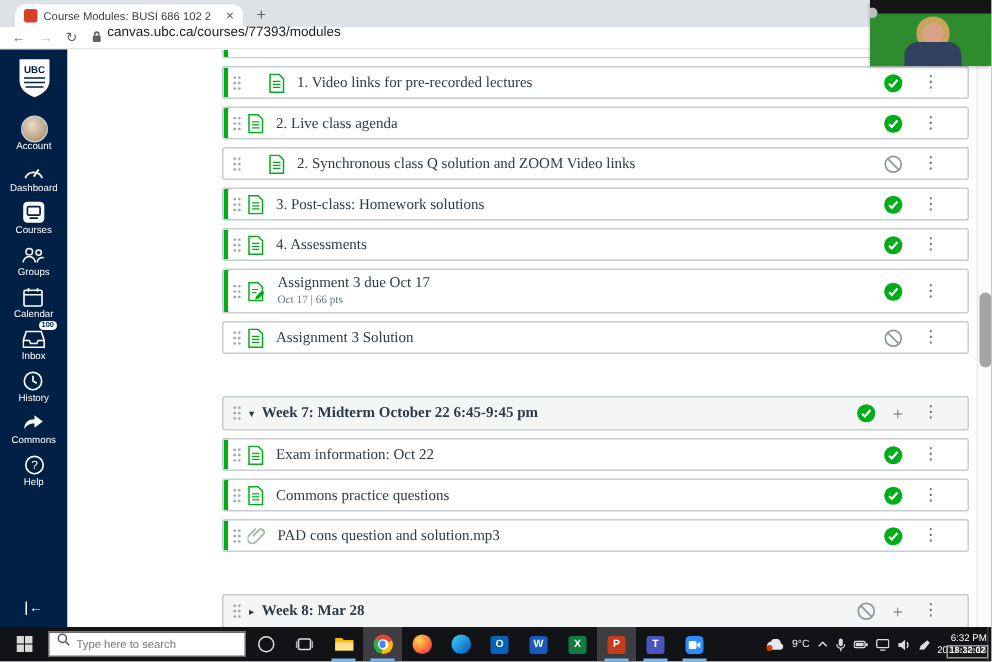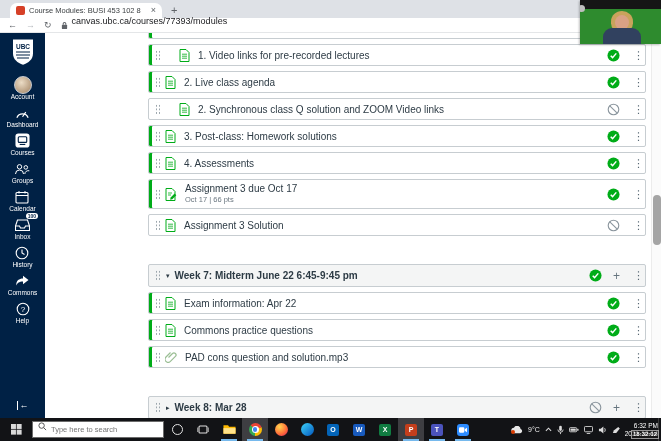--- a/index.html
+++ b/index.html
@@ -28,21 +28,21 @@
   .sb-item .lbl{font-size:6.5px;color:#fff;margin-top:1px;}
   .avatar{width:18px;height:18px;border-radius:50%;background:radial-gradient(circle at 40% 35%,#EBDCC6,#B3987A 75%);border:1px solid #C9CDD3;}
   .badge{position:absolute;top:-4px;right:-8px;background:#fff;color:var(--navy);font-size:5px;font-weight:bold;border-radius:4px;padding:0 2px;line-height:6px;}
   .sb-logo{margin-bottom:7px;}
   .sb-collapse{margin-top:auto;margin-bottom:8px;color:#fff;font-size:9px;border-left:1px solid #fff;padding-left:2px;line-height:1;cursor:pointer;}
 
   .content{flex:1;position:relative;background:#fff;overflow:hidden;}
   .modules{position:absolute;left:103px;top:0;width:498px;}
   .row-sliver{height:6px;margin-bottom:5px;border:1px solid var(--border);border-top:none;border-radius:0 0 2px 2px;box-shadow:inset 3px 0 0 0 var(--green);background:#fff;}
   .module + .module{margin-top:28px;}
-  .mrow{display:flex;align-items:center;border:1px solid var(--border);border-radius:2px;background:#fff;margin-bottom:5px;padding:0 1px 0 6px;}
+  .mrow{display:flex;align-items:center;border:1px solid var(--border);border-radius:2px;background:#fff;margin-bottom:5px;padding:0 19px 0 6px;font-family:Liberation Serif, serif;}
   .mrow.published{box-shadow:inset 3px 0 0 0 var(--green);}
   .mod-item{height:22px;}
   .mod-item.tall{height:30px;}
   .mod-header{height:23px;background:#F4F5F5;}
   .dots{width:6px;height:11px;flex:0 0 auto;background-image:radial-gradient(circle,#9BA5AC .8px,transparent 1px);background-size:3px 3.6px;margin-right:4px;cursor:grab;}
   .item-ic{display:flex;align-items:center;flex:0 0 auto;}
   .indent1 .item-ic{margin-left:14px;}
   .ttl{font-size:10px;color:#2D3B45;margin-left:8px;white-space:nowrap;cursor:pointer;}
   .mod-header .ttl{font-weight:bold;margin-left:2px;}
   .caret{font-size:7px;color:#2D3B45;margin:0 3px 0 1px;cursor:pointer;}
@@ -90,21 +90,21 @@
   .showdesk{width:3px;height:100%;border-left:1px solid #3A3A3A;cursor:pointer;}
 </style>
 </head>
 <body>
 
 <div class="screen">
 
   <div class="tabstrip">
     <div class="tab">
       <span class="favicon"></span>
-      <span class="tab-title">Course Modules: BUSI 453 102 8</span>
+      <span class="tab-title">Course Modules: BUSI 686 102 2</span>
       <span class="tab-close">×</span>
     </div>
     <span class="newtab">+</span>
   </div>
 
   <div class="navbar">
     <span class="nav-ic">←</span>
     <span class="nav-ic dim">→</span>
     <span class="nav-ic">↻</span>
     <span class="urlwrap">
@@ -345,40 +345,40 @@
                   <line x1="3" y1="3" x2="11" y2="11" stroke="#8B969E" stroke-width="1.2"></line>
                 </svg>
               </span>
               <span class="kebab">⋮</span>
             </div>
           </div>
           <div class="module">
             <div class="mrow mod-header">
               <span class="dots"></span>
               <span class="caret">▾</span>
-              <span class="ttl">Week 7: Midterm June 22 6:45-9:45 pm</span>
+              <span class="ttl">Week 7: Midterm October 22 6:45-9:45 pm</span>
               <span class="spacer"></span>
               <span class="status">
                 <svg width="13" height="13" viewBox="0 0 14 14">
                   <circle cx="7" cy="7" r="6.5" fill="#00AC18"></circle>
                   <path d="M4 7.3l2 2 4-4.6" stroke="#fff" stroke-width="1.6" fill="none"></path>
                 </svg>
               </span>
               <span class="plus">+</span>
               <span class="kebab">⋮</span>
             </div>
             <div class="mrow mod-item published">
               <span class="dots"></span>
               <span class="item-ic">
                 <svg width="11" height="13" viewBox="0 0 11 13">
                   <path d="M1 .5h6L10 3.5v9H1z" fill="#fff" stroke="#00AC18"></path>
                   <path d="M3 5.2h5M3 7.2h5M3 9.2h5" stroke="#00AC18" stroke-width=".8"></path>
                 </svg>
               </span>
-              <span class="ttl">Exam information: Apr 22</span>
+              <span class="ttl">Exam information: Oct 22</span>
               <span class="spacer"></span>
               <span class="status">
                 <svg width="13" height="13" viewBox="0 0 14 14">
                   <circle cx="7" cy="7" r="6.5" fill="#00AC18"></circle>
                   <path d="M4 7.3l2 2 4-4.6" stroke="#fff" stroke-width="1.6" fill="none"></path>
                 </svg>
               </span>
               <span class="kebab">⋮</span>
             </div>
             <div class="mrow mod-item published">

